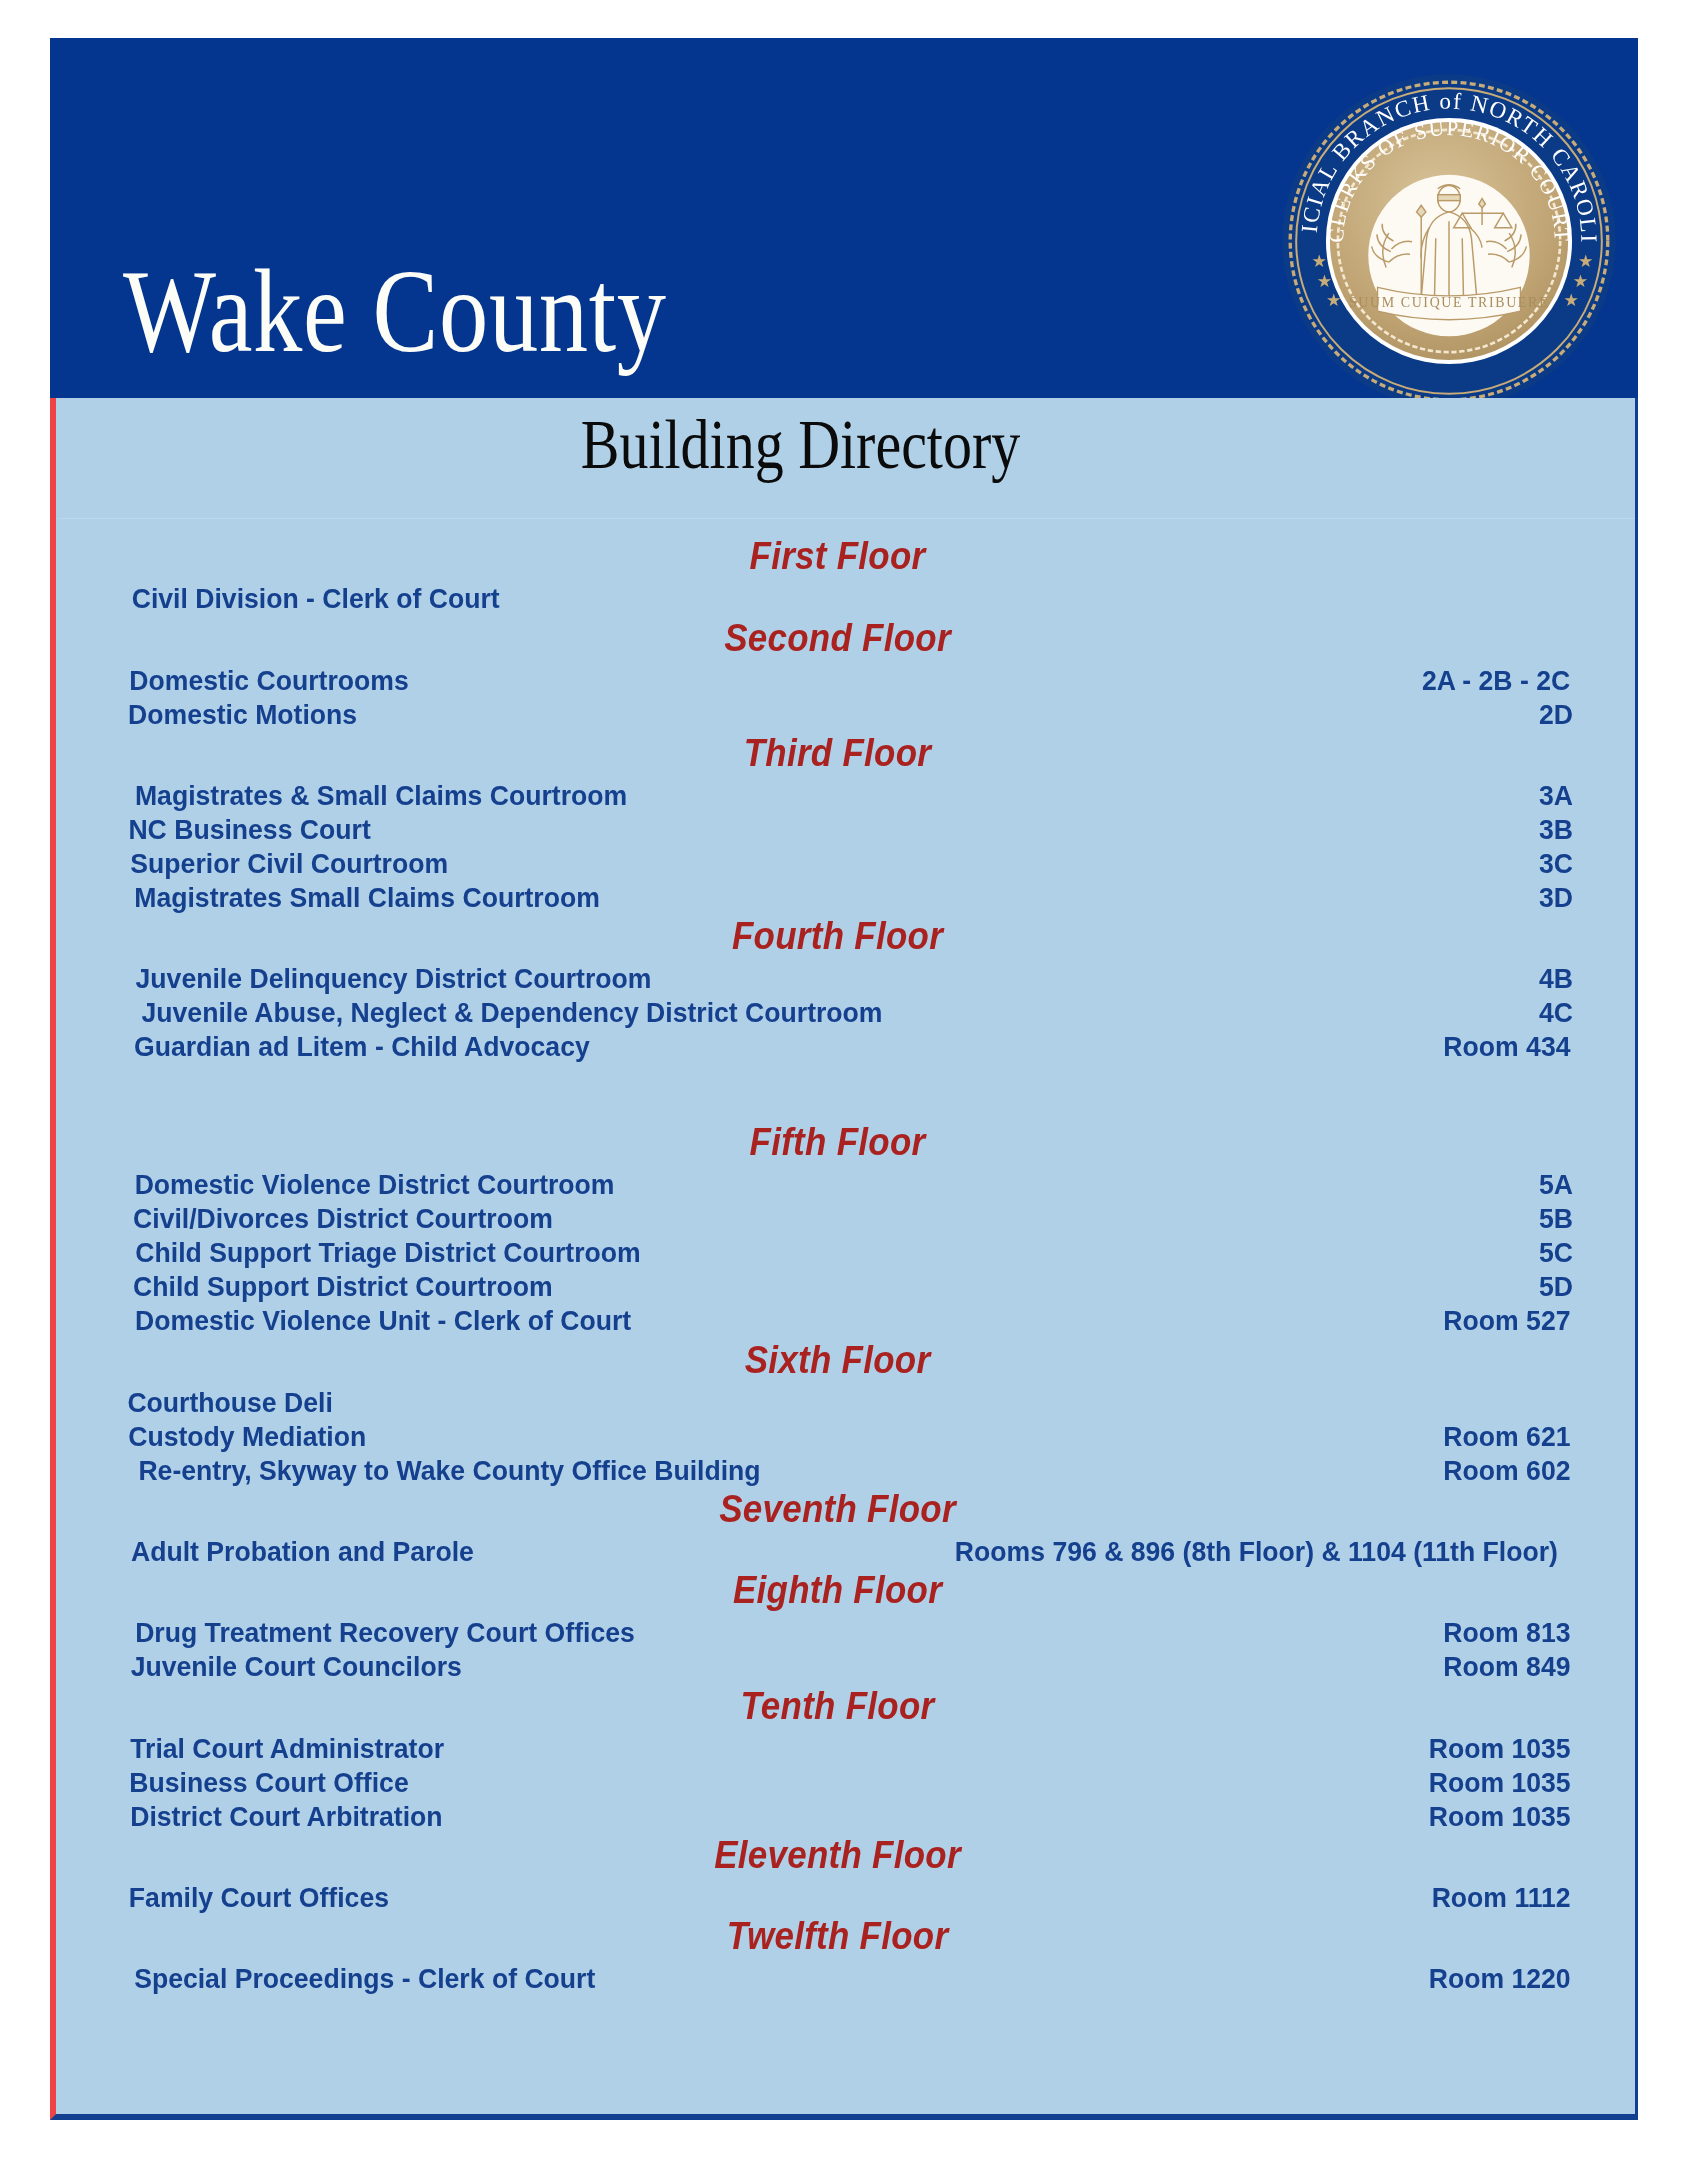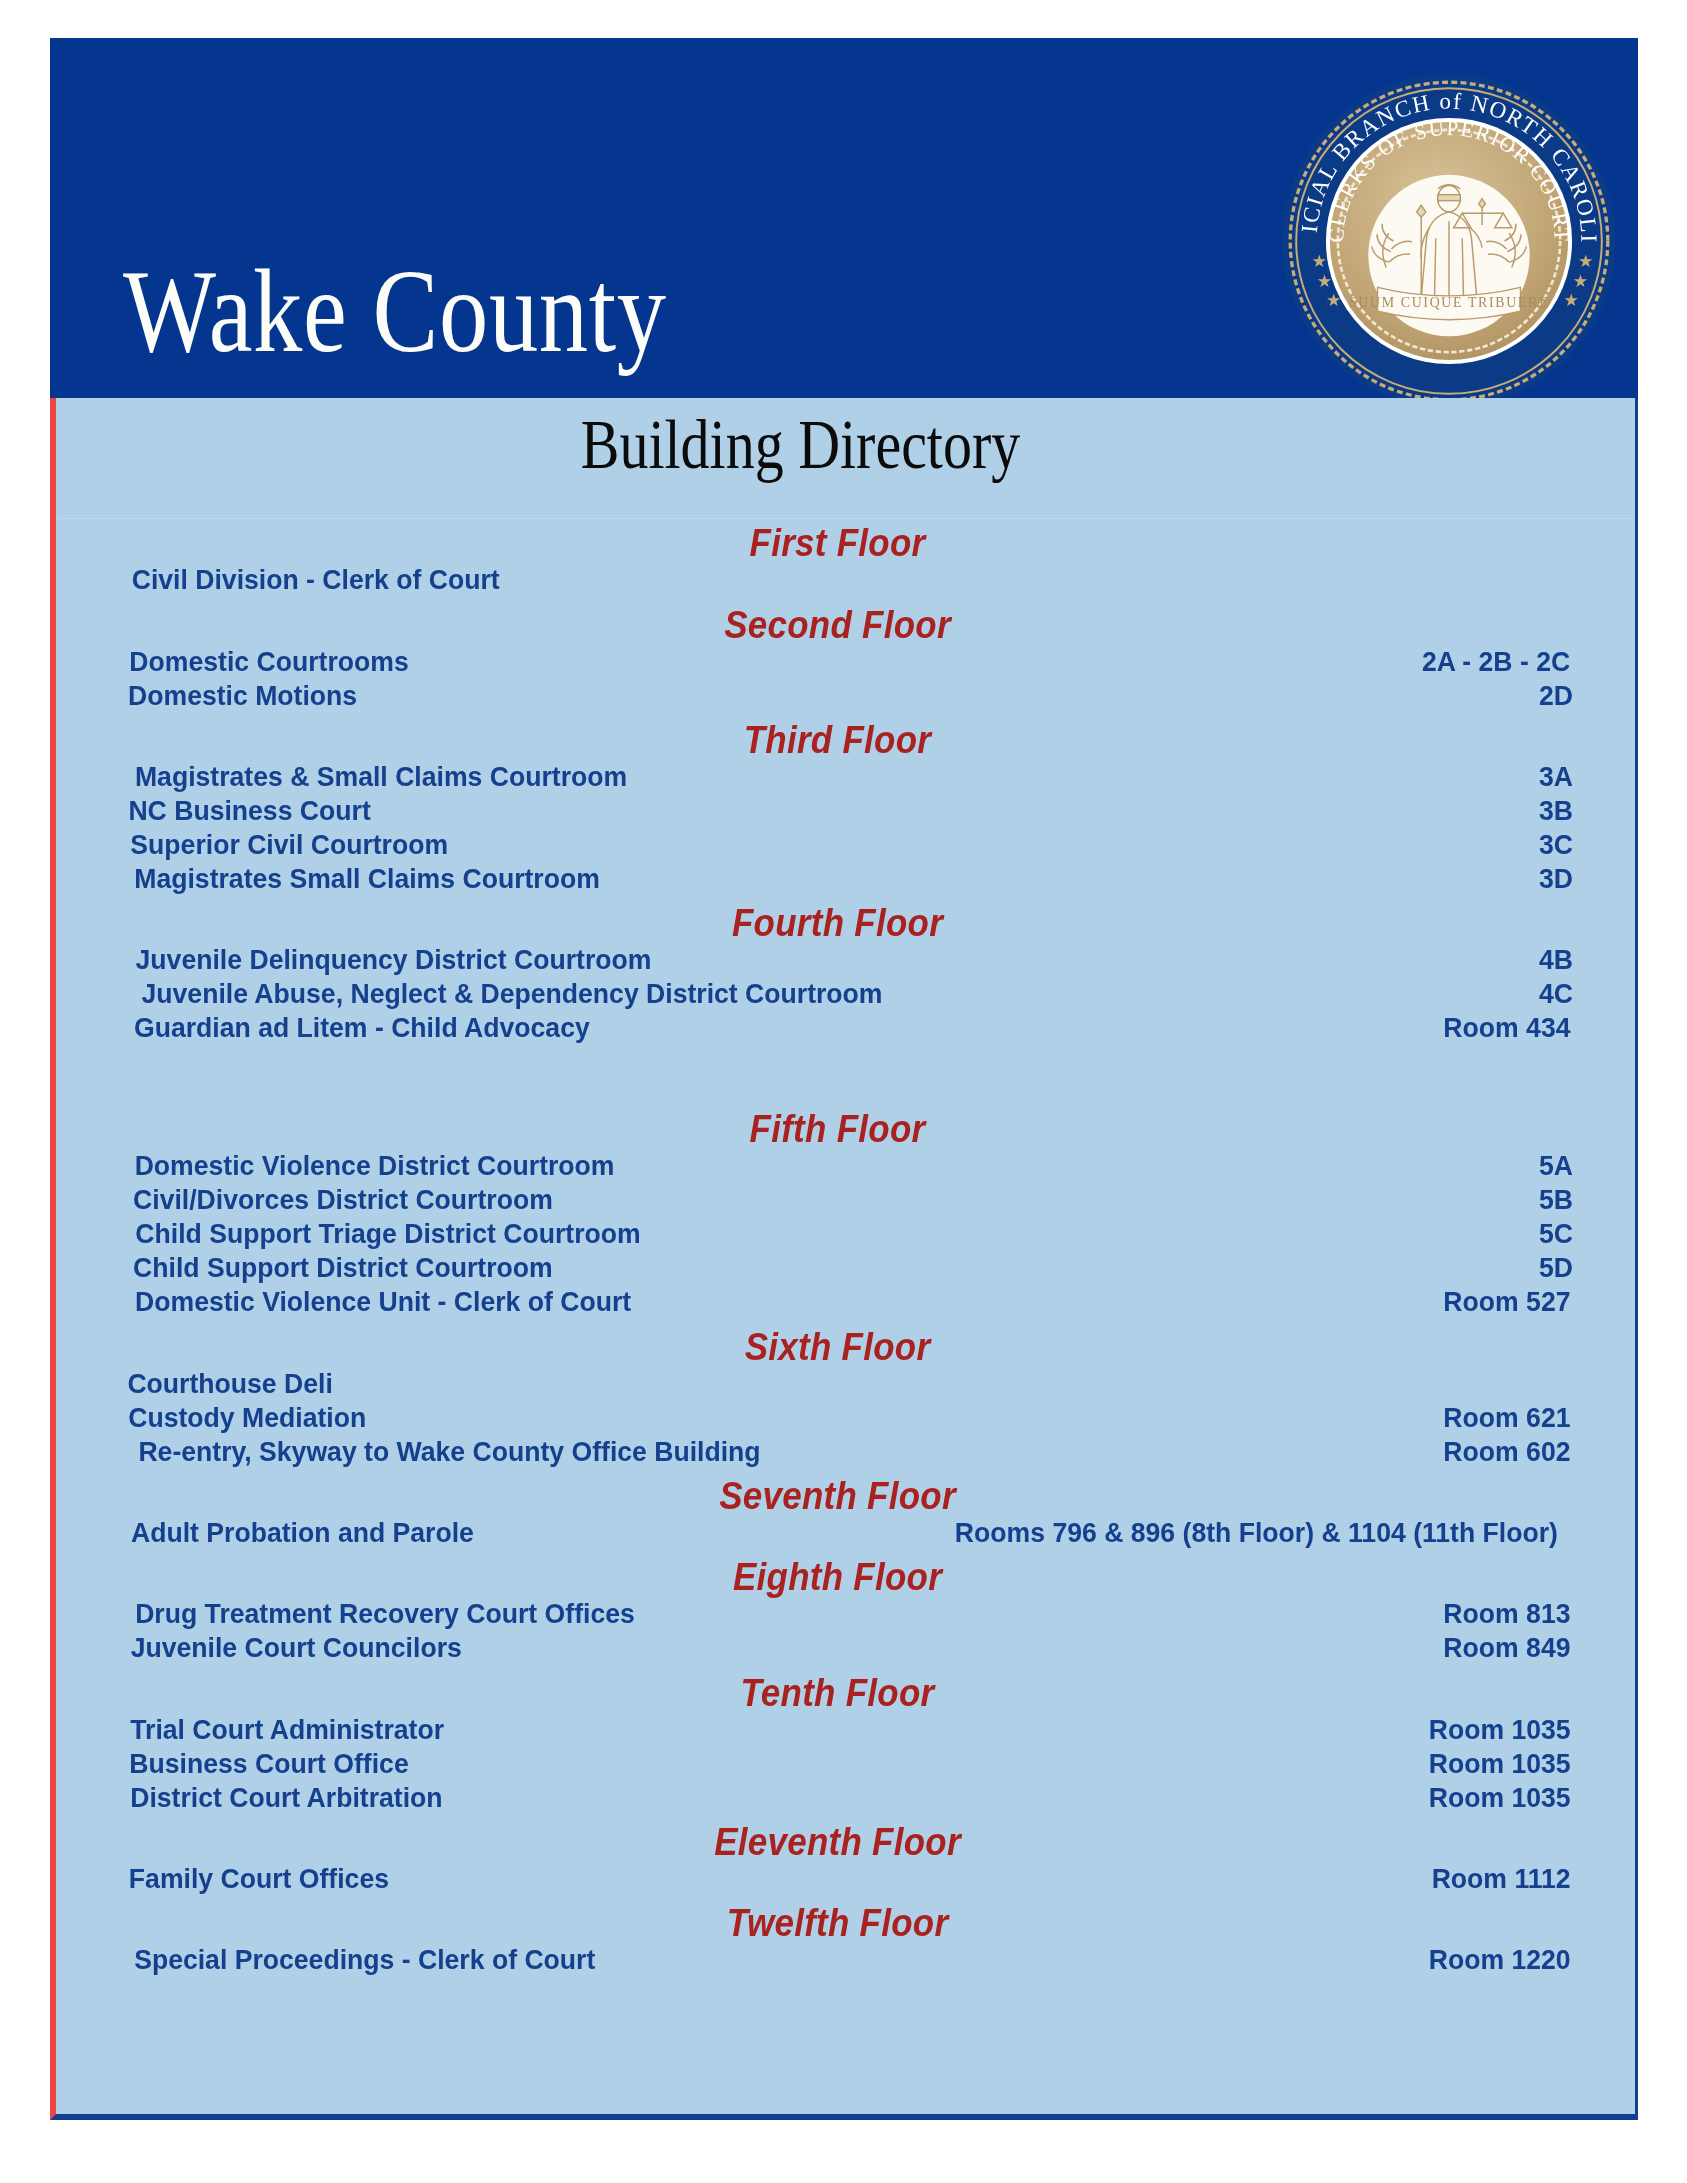--- a/index.html
+++ b/index.html
@@ -95,40 +95,40 @@
     top: 120px;
     width: 1576px;
     height: 1.3px;
     background: #bcd8ec;
   }
 
   
   .listing {
     position: absolute;
     left: 0;
-    top: 121px;
+    top: 134px;
     width: 1563px;
   }
 
   .floor-heading {
     text-align: center;
     color: #a9221f;
     font-family: "Liberation Sans", sans-serif;
     font-weight: bold;
     font-style: italic;
     font-size: 38px;
     line-height: 1.0;
     letter-spacing: 0.3px;
     padding: 5.3px 0 4px 0;
     transform: scaleX(0.92);
   }
 
   .row {
     display: flex;
-    align-items: flex-start;
+    align-items: flex-end;
     padding: 0 45px 0 66px;
     line-height: 1.0;
     height: 34px;
   }
   .row-label,
   .row-value {
     color: #14408e;
     font-family: "Liberation Sans", sans-serif;
     font-weight: bold;
     font-size: 28px;

